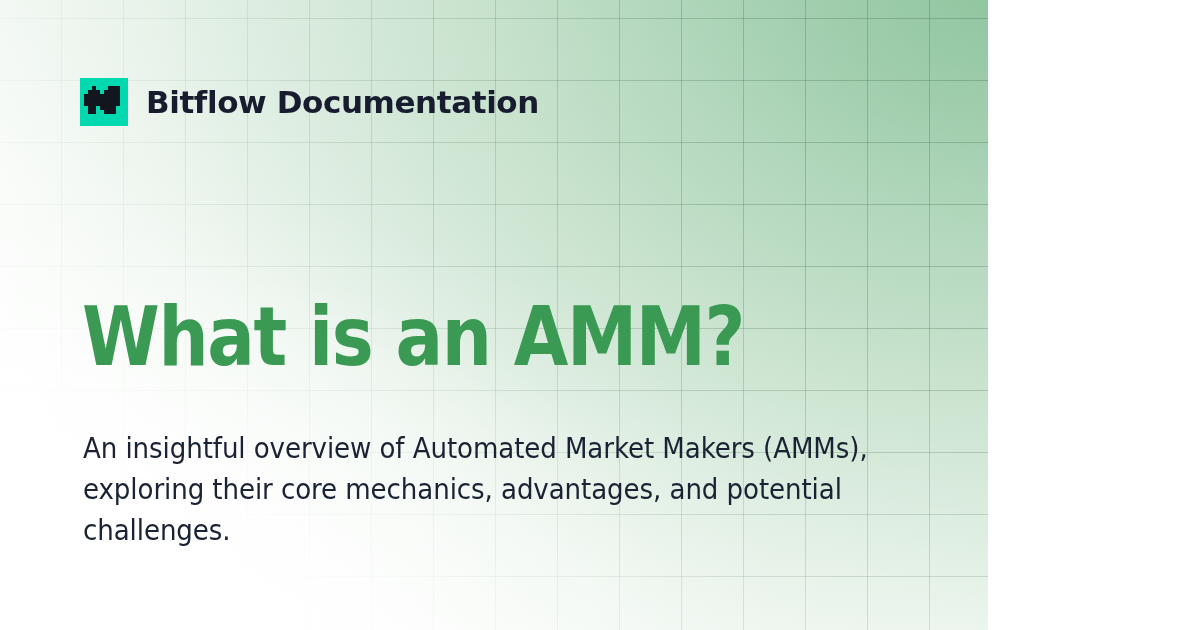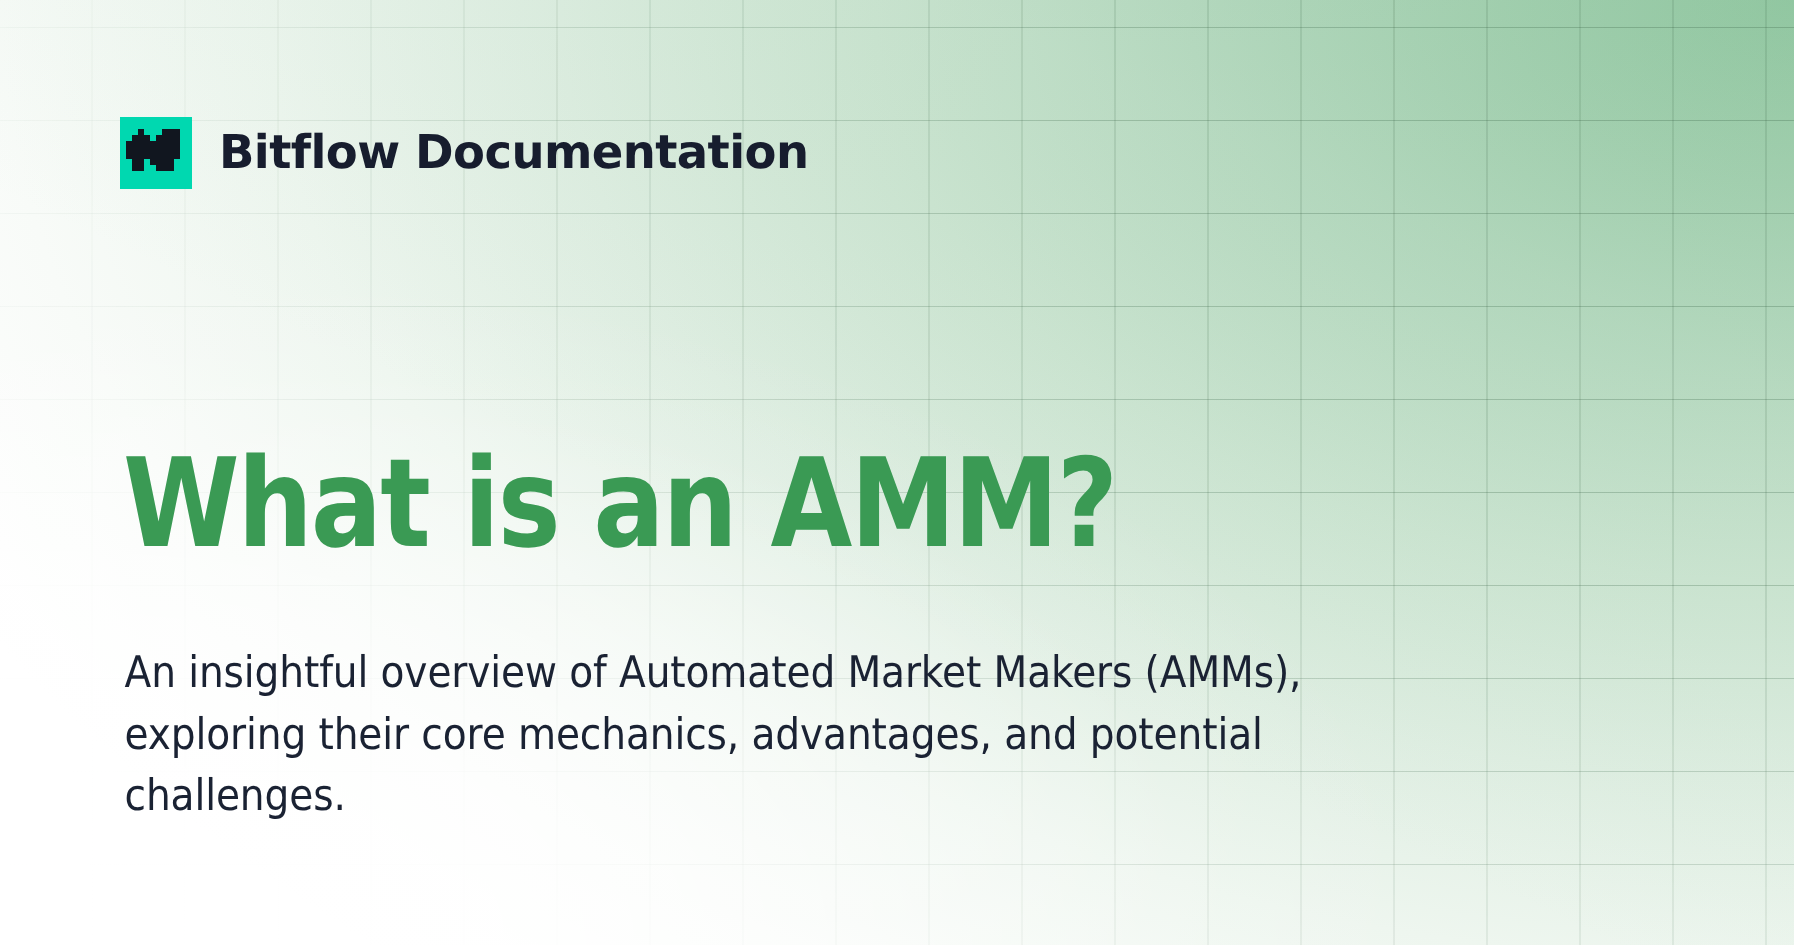--- a/index.html
+++ b/index.html
@@ -7,21 +7,21 @@
     margin: 0;
     padding: 0;
     background: #ffffff;
   }
   body {
     font-family: "Liberation Sans", sans-serif;
   }
 
   .og-card {
     position: relative;
-    width: 1196px;
+    width: 988px;
     height: 630px;
     overflow: hidden;
     background: #ffffff;
   }
 
   
   .bg-base {
     position: absolute;
     inset: 0;
     background: #ffffff;

